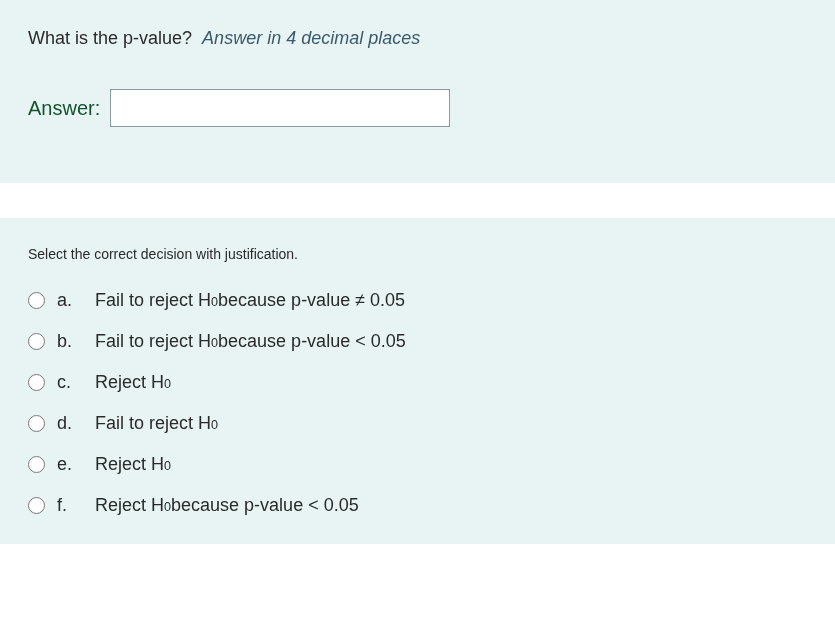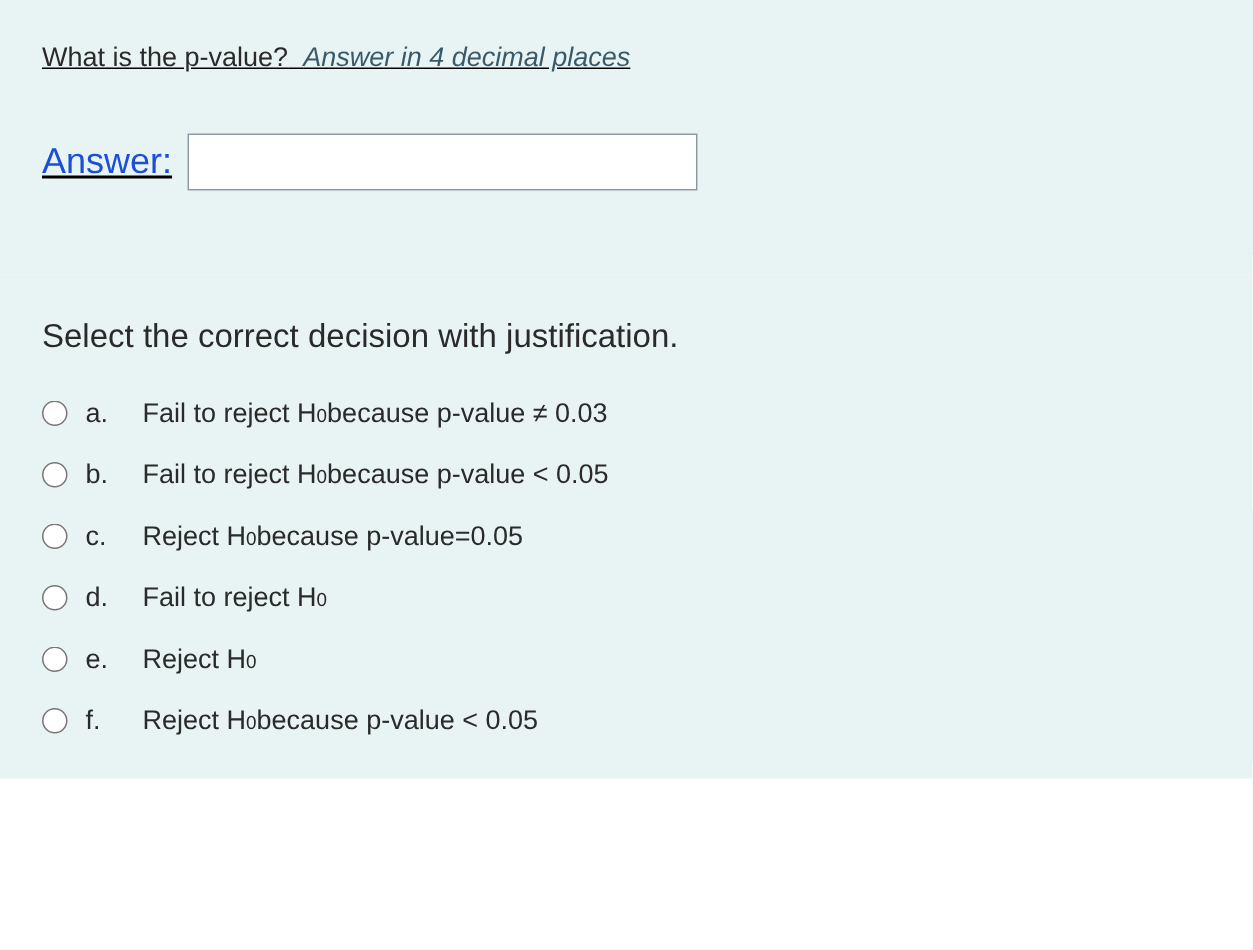--- a/index.html
+++ b/index.html
@@ -9,55 +9,54 @@
     }
     body {
       font-family: "Segoe UI", Tahoma, Geneva, sans-serif;
       background: #ffffff;
       width: 835px;
       height: 633px;
     }
     .question-block {
       background: #e8f4f4;
       padding: 28px 28px 56px 28px;
-      margin-bottom: 0;
-      text-decoration: underline;
+      margin-bottom: 35px;
     }
     .question-text {
       font-size: 18px;
       color: #2a2a2a;
       margin-bottom: 40px;
     }
     .instruction-italic {
       font-style: italic;
       color: #3a5a6a;
     }
     .answer-row {
       display: flex;
       align-items: center;
       gap: 10px;
     }
     .answer-label {
-      font-size: 24px;
-      color: #1d4ed8;
+      font-size: 20px;
+      color: #14532d;
     }
     .answer-input {
       width: 340px;
       height: 38px;
       border: 1px solid #8a9aa5;
       background: #ffffff;
       font-size: 16px;
       padding: 4px 8px;
     }
     .mc-block {
       background: #e8f4f4;
       padding: 28px 28px 28px 28px;
     }
     .mc-question {
-      font-size: 22px;
+      font-size: 14px;
       color: #2a2a2a;
       margin-bottom: 28px;
     }
     .options {
       display: flex;
       flex-direction: column;
       gap: 20px;
     }
     .option-row {
       display: flex;
@@ -101,41 +100,40 @@
 <div class="mc-block">
   <div class="mc-question">Select the correct decision with justification.</div>
   <div class="options">
 
     <label class="option-row">
       <input type="radio" name="decision" style="">
       <span class="option-letter">a.</span>
       <span class="option-text-wrap">
         <span>Fail to reject H</span>
           <sub>0</sub>
-          <span> because p-value ≠ 0.03</span>
+          <span> because p-value ≠ 0.05</span>
       </span>
     </label>
 
     <label class="option-row">
       <input type="radio" name="decision" style="">
       <span class="option-letter">b.</span>
       <span class="option-text-wrap">
         <span>Fail to reject H</span>
           <sub>0</sub>
           <span> because p-value &lt; 0.05</span>
       </span>
     </label>
 
     <label class="option-row">
       <input type="radio" name="decision" style="">
       <span class="option-letter">c.</span>
       <span class="option-text-wrap">
         <span>Reject H</span>
           <sub>0</sub>
-          <span> because p-value=0.05</span>
       </span>
     </label>
 
     <label class="option-row">
       <input type="radio" name="decision" style="">
       <span class="option-letter">d.</span>
       <span class="option-text-wrap">
         <span> Fail to reject H</span>
           <sub>0</sub>
       </span>

